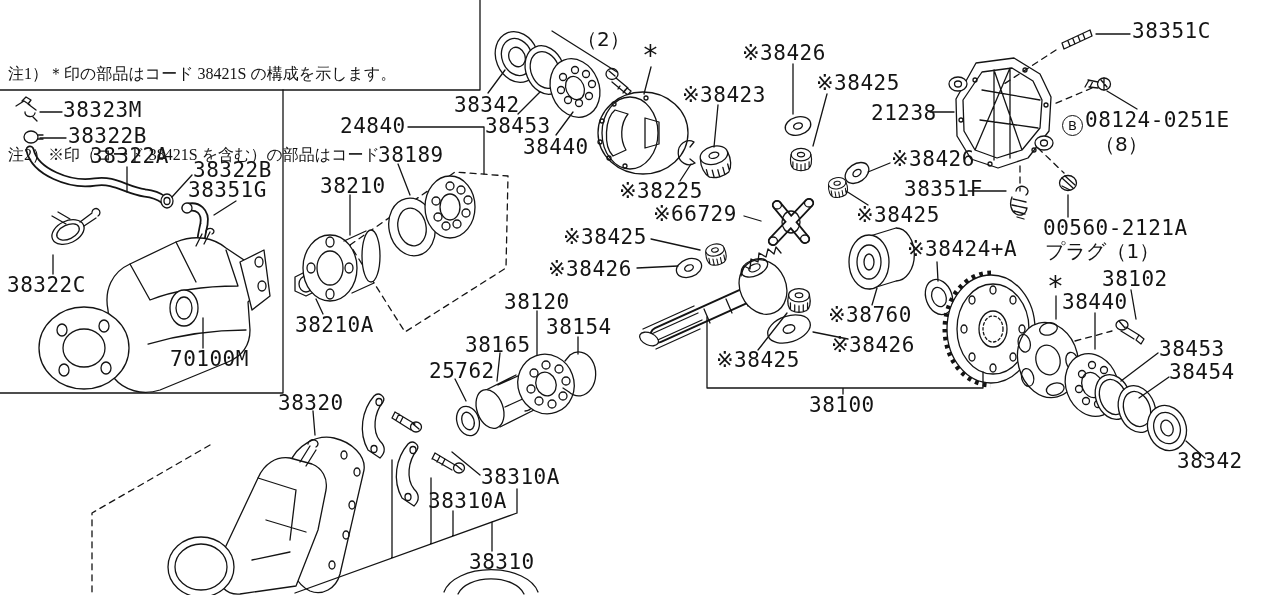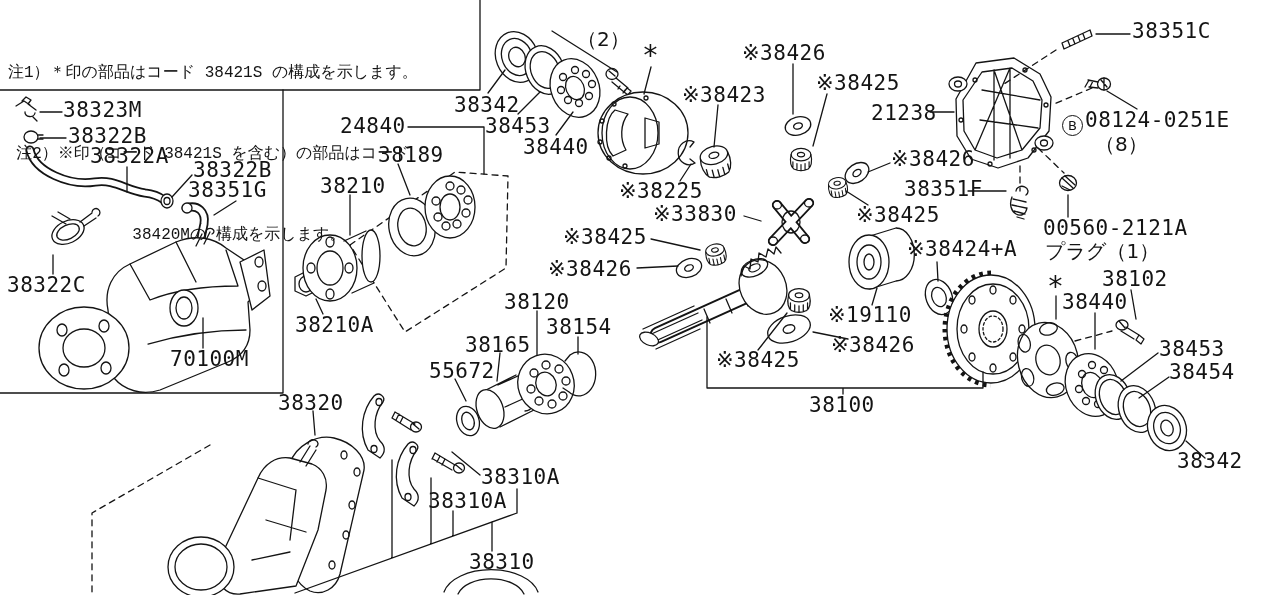--- a/index.html
+++ b/index.html
@@ -14,21 +14,21 @@
   .teeth{stroke:#141414;fill:none;stroke-width:9;stroke-dasharray:3.5 4.2;}
   .t16{stroke:#141414;stroke-width:17;fill:none;stroke-linecap:round;}
   .t16i{stroke:#fff;stroke-width:13;fill:none;stroke-linecap:round;}
   .t10{stroke:#141414;stroke-width:10;fill:none;stroke-linecap:round;}
   .t10i{stroke:#fff;stroke-width:6.5;fill:none;stroke-linecap:round;}
   .t9{stroke:#141414;stroke-width:9;fill:none;stroke-linecap:round;}
   .t9i{stroke:#fff;stroke-width:5.5;fill:none;stroke-linecap:round;}
   .lbl{position:absolute;font-size:21px;line-height:21px;letter-spacing:.5px;white-space:pre;}
   .jp{font-family:"DejaVu Sans",sans-serif;letter-spacing:0;}
   .notes{position:absolute;left:8px;top:6px;font-size:16px;line-height:27px;
-         font-family:Liberation Mono, monospace;white-space:pre;text-align:center;}
+         font-family:Liberation Serif, serif;white-space:pre;}
   .note-line3{padding-left:52px;}
   .ast{position:absolute;font-size:28px;line-height:28px;}
   .circ{display:inline-block;width:19px;height:19px;border:1.6px solid #141414;border-radius:50%;
         font-size:13px;line-height:19px;text-align:center;vertical-align:-3px;margin:0 2px;
         font-family:"DejaVu Sans",sans-serif;letter-spacing:0;}
   .qty{position:absolute;font-size:20px;line-height:20px;white-space:pre;}
 </style>
 </head>
 <body>
 
@@ -374,21 +374,20 @@
     M295,593 L517,513 M392,460 V558 M431,478 V544 M517,489 V513 M492,522 V551
     M707,317 V388 H983 V372 M843,388 V394"></path>
 
   <path class="ln dash" d="
     M1056,50 L1004,84 M1092,88 L1054,104 M1038,148 L1064,173 M1020,166 V191 M1075,341 L1112,331"></path>
 </svg>
 
 <div class="notes">
   <div>注1）＊印の部品はコード 38421S の構成を示します。</div>
   <div>注2）※印（コード 38421S を含む）の部品はコード</div>
-  <div class="note-line3">38420Mの 構成を示します。</div>
 </div>
 
 <div class="qty jp" style="left:577px;top:29px">（2）</div>
 
 <div class="lbl" style="left:1060px;top:110px"><span class="circ">B</span><span>08124-0251E</span></div>
 <div class="qty jp" style="left:1095px;top:134px">（8）</div>
 
 <div class="lbl" style="left:1043px;top:218px">00560-2121A</div>
 <div class="qty jp" style="left:1045px;top:241px">プラグ（1）</div>
 
@@ -401,40 +400,40 @@
 <div class="lbl" style="left:682px;top:85px">※38423</div>
 <div class="lbl" style="left:742px;top:43px">※38426</div>
 <div class="lbl" style="left:816px;top:73px">※38425</div>
 <div class="lbl" style="left:871px;top:103px">21238</div>
 <div class="lbl" style="left:1132px;top:21px">38351C</div>
 <div class="lbl" style="left:891px;top:149px">※38426</div>
 <div class="lbl" style="left:904px;top:179px">38351F</div>
 <div class="lbl" style="left:856px;top:205px">※38425</div>
 <div class="lbl" style="left:907px;top:239px">※38424+A</div>
 <div class="lbl" style="left:619px;top:181px">※38225</div>
-<div class="lbl" style="left:653px;top:204px">※33830</div>
+<div class="lbl" style="left:653px;top:204px">※66729</div>
 <div class="lbl" style="left:563px;top:227px">※38425</div>
 <div class="lbl" style="left:548px;top:259px">※38426</div>
-<div class="lbl" style="left:828px;top:305px">※19110</div>
+<div class="lbl" style="left:828px;top:305px">※38760</div>
 <div class="lbl" style="left:831px;top:335px">※38426</div>
 <div class="lbl" style="left:716px;top:350px">※38425</div>
 <div class="lbl" style="left:809px;top:395px">38100</div>
 <div class="lbl" style="left:1102px;top:269px">38102</div>
 <div class="lbl" style="left:1062px;top:292px">38440</div>
 <div class="lbl" style="left:1159px;top:339px">38453</div>
 <div class="lbl" style="left:1169px;top:362px">38454</div>
 <div class="lbl" style="left:1177px;top:451px">38342</div>
 <div class="lbl" style="left:340px;top:116px">24840</div>
 <div class="lbl" style="left:378px;top:145px">38189</div>
 <div class="lbl" style="left:320px;top:176px">38210</div>
 <div class="lbl" style="left:295px;top:315px">38210A</div>
 <div class="lbl" style="left:504px;top:292px">38120</div>
 <div class="lbl" style="left:546px;top:317px">38154</div>
 <div class="lbl" style="left:465px;top:335px">38165</div>
-<div class="lbl" style="left:429px;top:361px">55672</div>
+<div class="lbl" style="left:429px;top:361px">25762</div>
 <div class="lbl" style="left:278px;top:393px">38320</div>
 <div class="lbl" style="left:481px;top:467px">38310A</div>
 <div class="lbl" style="left:428px;top:491px">38310A</div>
 <div class="lbl" style="left:469px;top:552px">38310</div>
 <div class="lbl" style="left:63px;top:100px">38323M</div>
 <div class="lbl" style="left:68px;top:126px">38322B</div>
 <div class="lbl" style="left:90px;top:146px">38322A</div>
 <div class="lbl" style="left:193px;top:160px">38322B</div>
 <div class="lbl" style="left:188px;top:180px">38351G</div>
 <div class="lbl" style="left:7px;top:275px">38322C</div>

